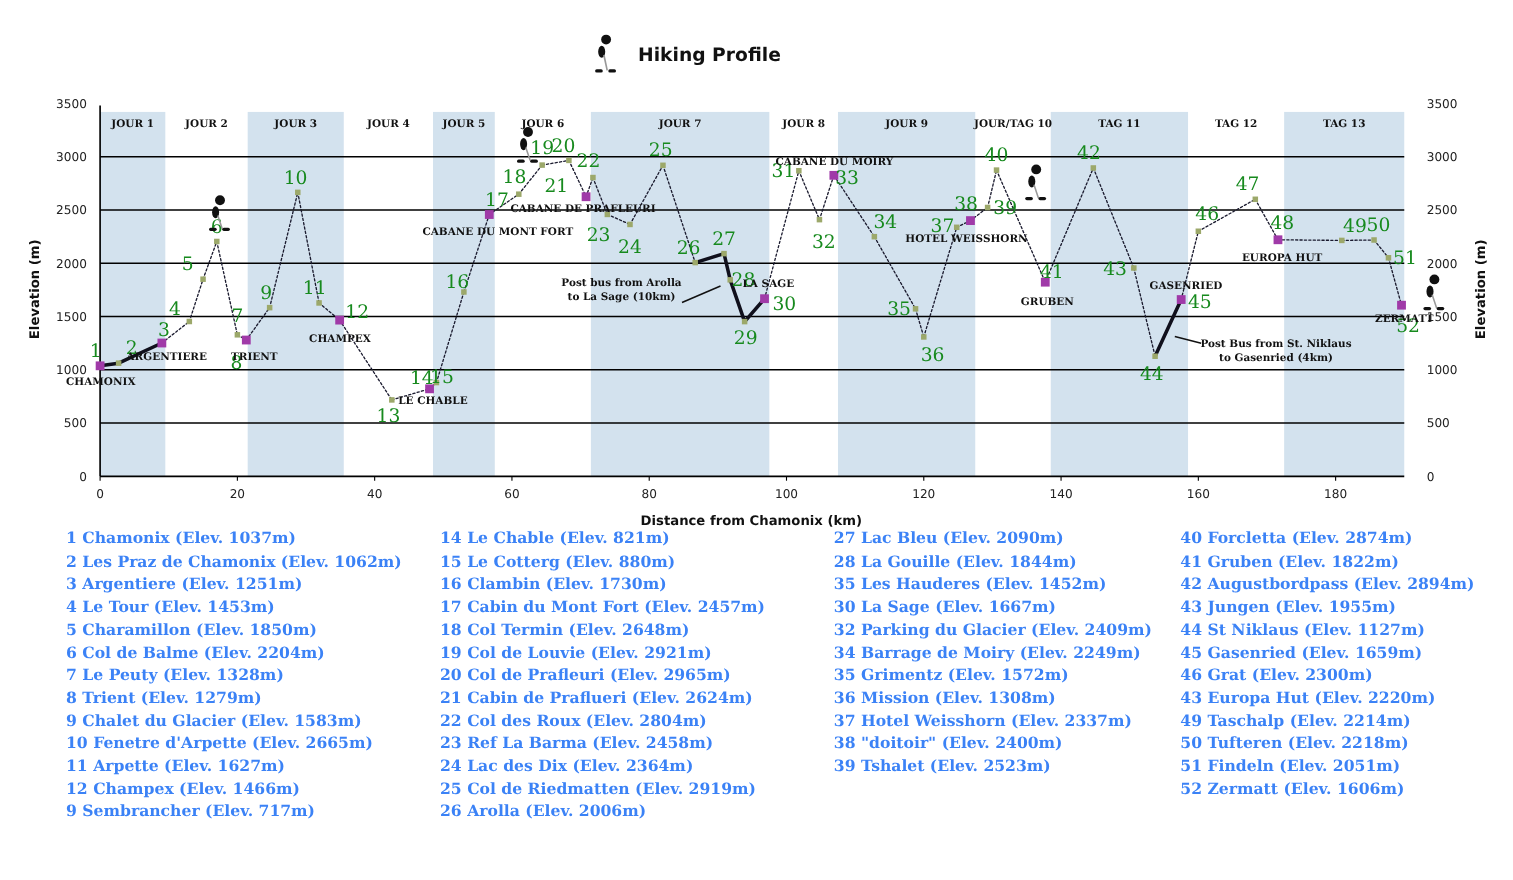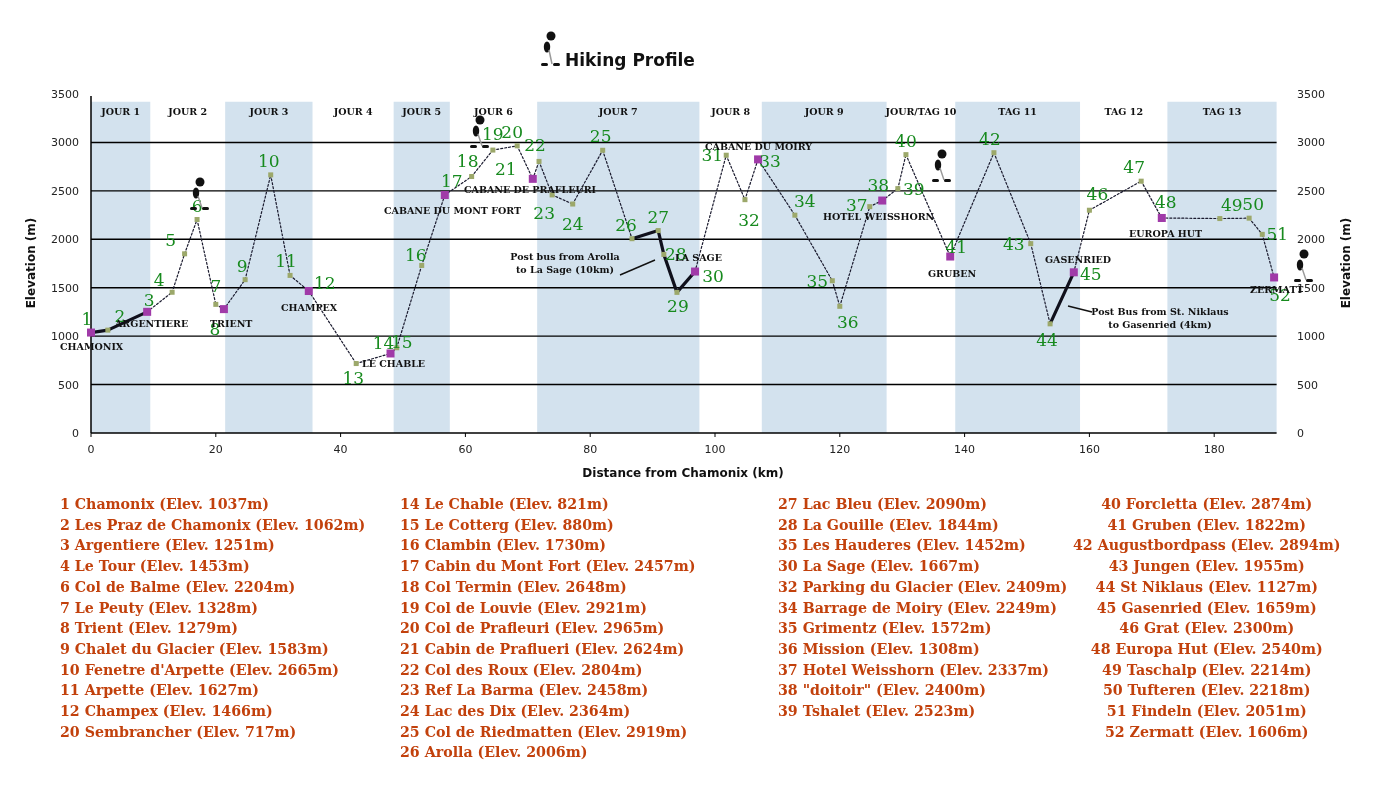--- a/index.html
+++ b/index.html
@@ -1,22 +1,22 @@
 <!DOCTYPE html>
 <html><head>
 <meta charset="utf-8">
 <style>
   html, body { margin: 0; padding: 0; background: #ffffff; }
   body { width: 1375px; height: 800px; position: relative; overflow: hidden; font-family: "DejaVu Sans", sans-serif; }
   #chart-svg { position: absolute; left: 0; top: 0; width: 1375px; height: 490px; }
-  .title-wrap { position: absolute; left: 538px; top: 30px; display: flex; align-items: flex-end; gap: 1px; }
+  .title-wrap { position: absolute; left: 538px; top: 30px; display: flex; align-items: center; gap: 16px; }
   .title { font-family: "DejaVu Sans", sans-serif; font-weight: bold; font-size: 17px; color: #111; }
-  .legend { position: absolute; top: 494px; font-family: "DejaVu Serif", serif; font-weight: bold; font-size: 14.2px; color: #c2410c; line-height: 20.7px; }
+  .legend { position: absolute; top: 480px; font-family: "DejaVu Serif", serif; font-weight: bold; font-size: 14.2px; color: #3b82f6; line-height: 20.7px; }
   .legend div { white-space: nowrap; }
-  .col0 { left: 60px; } .col1 { left: 400px; } .col2 { left: 758px; margin-left: 20px; } .col3 { left: 1073px; text-align: center; }
+  .col0 { left: 60px; } .col1 { left: 400px; } .col2 { left: 758px; } .col3 { left: 1073px; }
 </style>
 </head>
 <body>
 
 <svg id="chart-svg" viewBox="0 0 1375 490" xmlns="http://www.w3.org/2000/svg">
   <g id="bands">
       <rect x="91" y="101.74857142857138" width="59.28" height="331.2514285714286" fill="#d3e2ee"></rect>
       <rect x="225.16" y="101.74857142857138" width="87.35999999999999" height="331.2514285714286" fill="#d3e2ee"></rect>
       <rect x="393.64" y="101.74857142857138" width="56.160000000000025" height="331.2514285714286" fill="#d3e2ee"></rect>
       <rect x="537.1600000000001" y="101.74857142857138" width="162.2399999999999" height="331.2514285714286" fill="#d3e2ee"></rect>
@@ -316,28 +316,29 @@
     <rect x="15" y="33" width="7" height="3" rx="1.5" fill="#111"></rect>
   </svg>
   <span class="title">Hiking Profile</span>
 </div>
 
 <div class="legend col0" id="legend-0">
     <div>1 Chamonix (Elev. 1037m)</div>
     <div>2 Les Praz de Chamonix (Elev. 1062m)</div>
     <div>3 Argentiere (Elev. 1251m)</div>
     <div>4 Le Tour (Elev. 1453m)</div>
+    <div>5 Charamillon (Elev. 1850m)</div>
     <div>6 Col de Balme (Elev. 2204m)</div>
     <div>7 Le Peuty (Elev. 1328m)</div>
     <div>8 Trient (Elev. 1279m)</div>
     <div>9 Chalet du Glacier (Elev. 1583m)</div>
     <div>10 Fenetre d'Arpette (Elev. 2665m)</div>
     <div>11 Arpette (Elev. 1627m)</div>
     <div>12 Champex (Elev. 1466m)</div>
-    <div>20 Sembrancher (Elev. 717m)</div>
+    <div>9 Sembrancher (Elev. 717m)</div>
   </div>
 <div class="legend col1" id="legend-1">
     <div>14 Le Chable (Elev. 821m)</div>
     <div>15 Le Cotterg (Elev. 880m)</div>
     <div>16 Clambin (Elev. 1730m)</div>
     <div>17 Cabin du Mont Fort (Elev. 2457m)</div>
     <div>18 Col Termin (Elev. 2648m)</div>
     <div>19 Col de Louvie (Elev. 2921m)</div>
     <div>20 Col de Prafleuri (Elev. 2965m)</div>
     <div>21 Cabin de Praflueri (Elev. 2624m)</div>
@@ -361,18 +362,18 @@
     <div>39 Tshalet (Elev. 2523m)</div>
   </div>
 <div class="legend col3" id="legend-3">
     <div>40 Forcletta (Elev. 2874m)</div>
     <div>41 Gruben (Elev. 1822m)</div>
     <div>42 Augustbordpass (Elev. 2894m)</div>
     <div>43 Jungen (Elev. 1955m)</div>
     <div>44 St Niklaus (Elev. 1127m)</div>
     <div>45 Gasenried (Elev. 1659m)</div>
     <div>46 Grat (Elev. 2300m)</div>
-    <div>48 Europa Hut (Elev. 2540m)</div>
+    <div>43 Europa Hut (Elev. 2220m)</div>
     <div>49 Taschalp (Elev. 2214m)</div>
     <div>50 Tufteren (Elev. 2218m)</div>
     <div>51 Findeln (Elev. 2051m)</div>
     <div>52 Zermatt (Elev. 1606m)</div>
   </div>
 
 </body></html>

